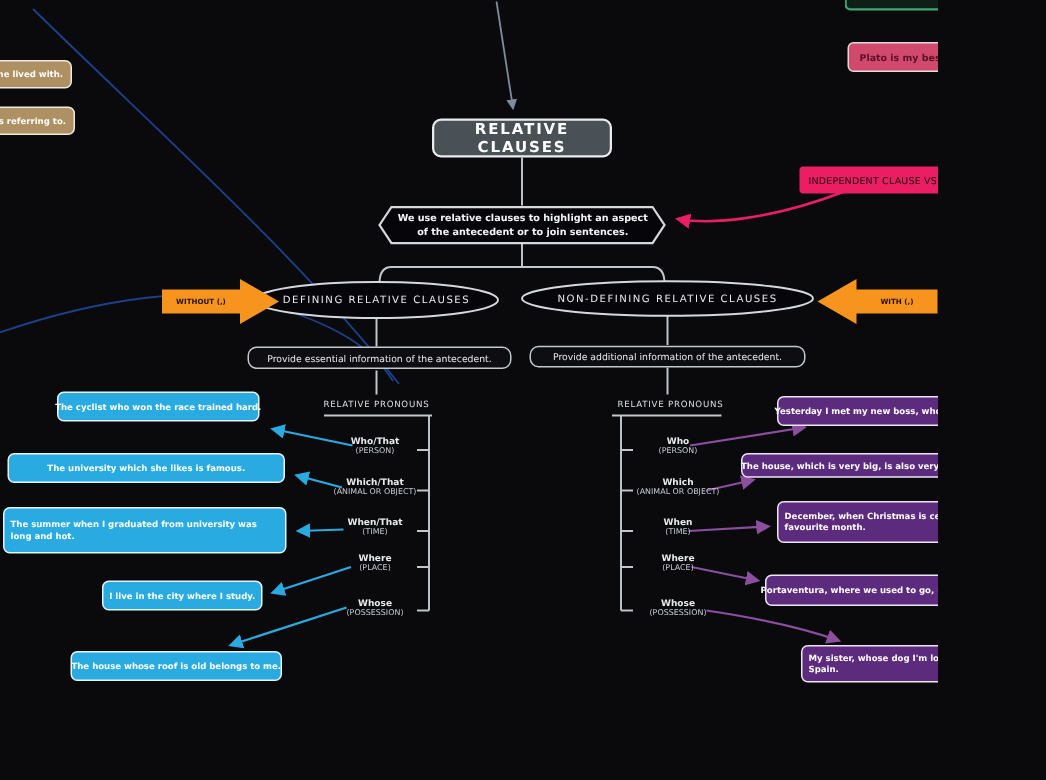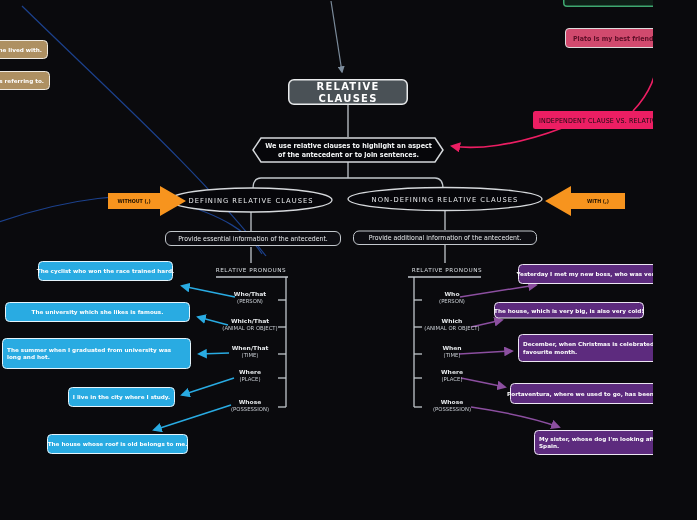--- a/index.html
+++ b/index.html
@@ -1,17 +1,17 @@
 <!DOCTYPE html>
 <html><head>
 <meta charset="utf-8">
 <style>
   html,body{margin:0;padding:0;background:#0a0a0d;}
   #viewport{position:relative;width:625px;height:520px;overflow:hidden;background:#0a0a0d;
-    font-family:"DejaVu Sans","Liberation Sans",sans-serif;padding-left:28px;}
+    font-family:"DejaVu Sans","Liberation Sans",sans-serif;}
   #stage{position:absolute;left:0;top:0;width:1394px;height:1040px;
     transform:scale(0.5);transform-origin:0 0;}
   #wires{position:absolute;left:0;top:0;width:1394px;height:1040px;}
   .abs{position:absolute;box-sizing:border-box;}
   .flexc{display:flex;align-items:center;justify-content:center;text-align:center;}
 
   .title-node{background:#4a5156;border:3px solid #e9ebec;border-radius:12px;
     color:#fff;font-weight:bold;font-size:20px;letter-spacing:2.5px;}
   .def-text{color:#f2f4f5;font-weight:bold;font-size:12.8px;line-height:1.4;}
   .ellipse-label{color:#e8eaec;font-size:13.5px;letter-spacing:2px;}

